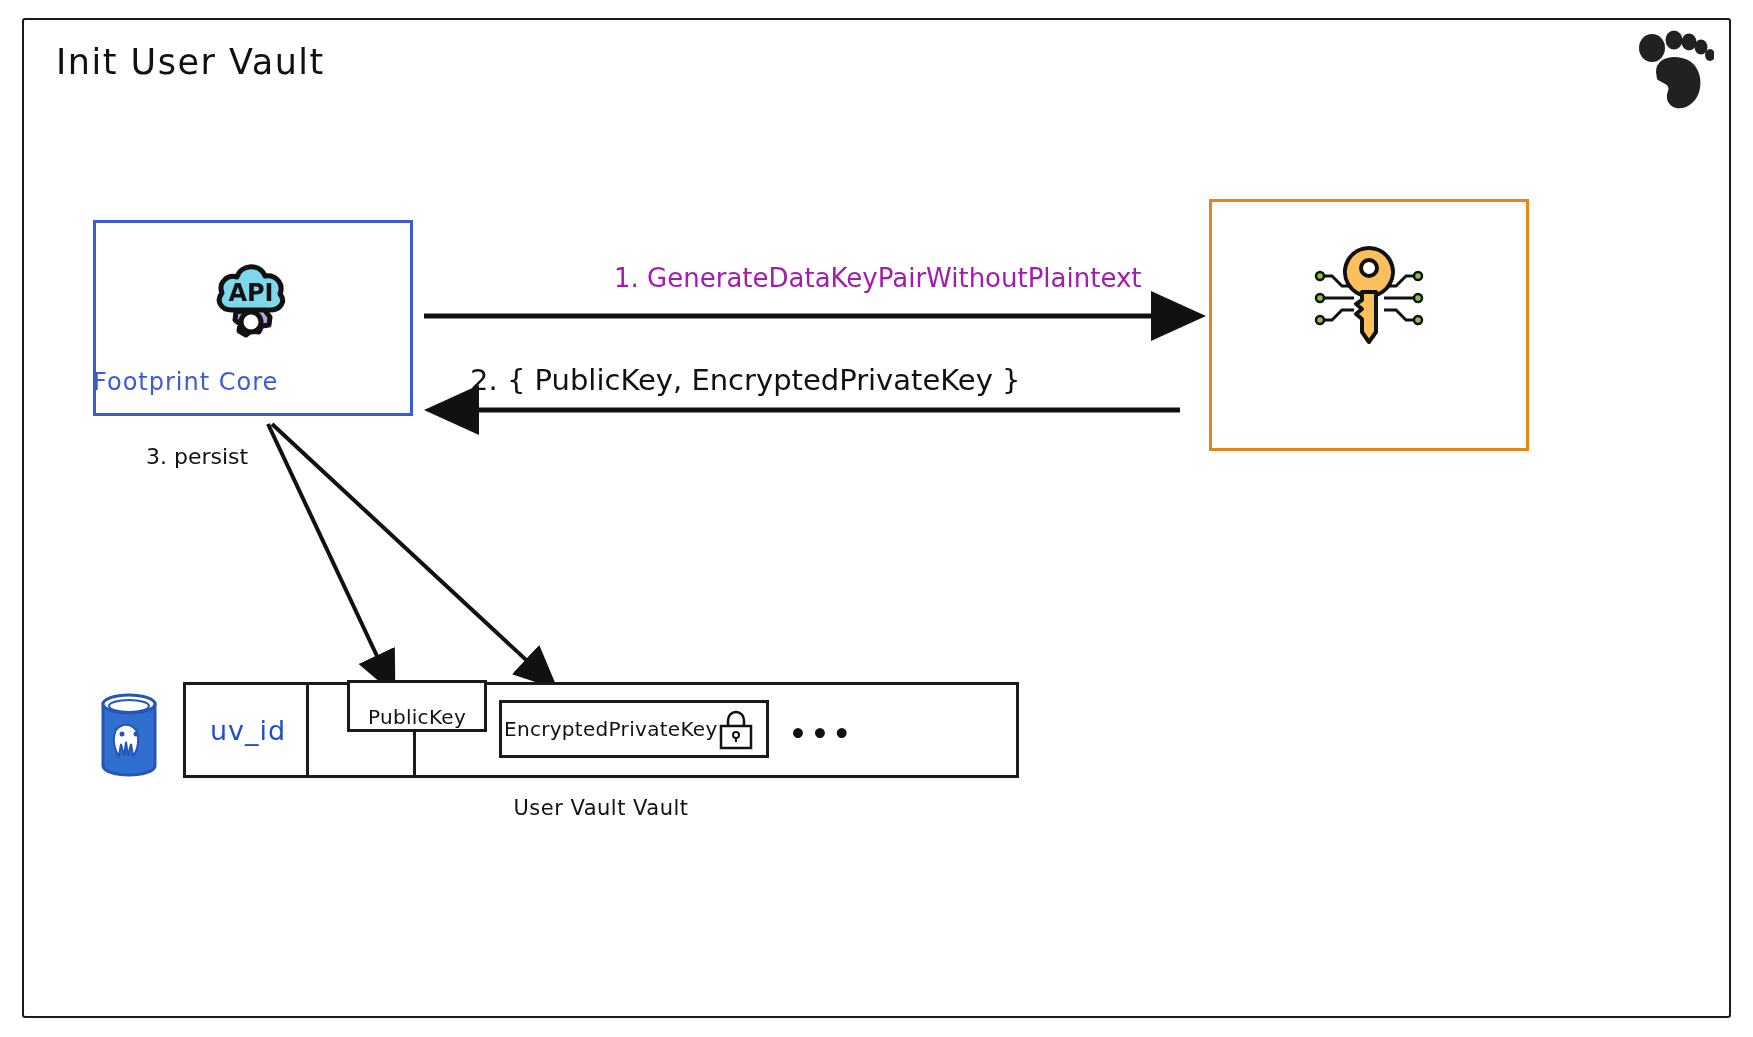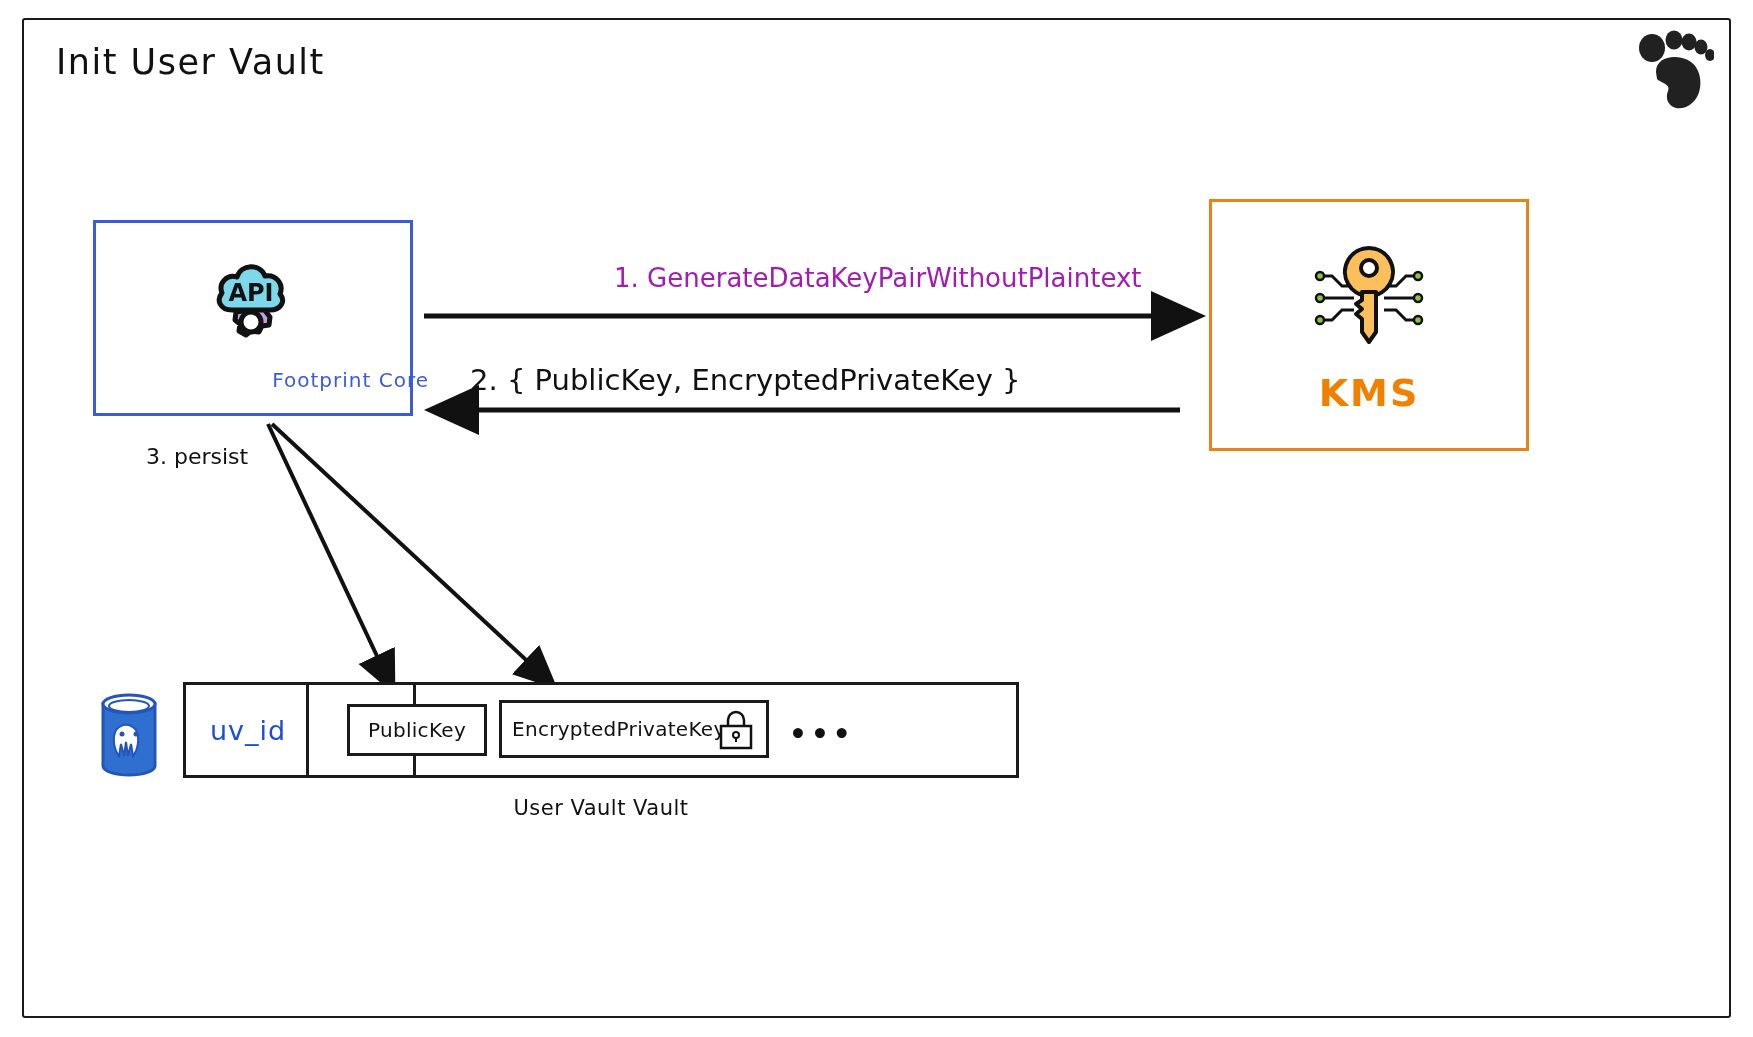--- a/index.html
+++ b/index.html
@@ -18,22 +18,22 @@
   }
   
   .logo{position:absolute;left:1628px;top:26px;width:86px;height:84px;}
   
   .fp-box{
     position:absolute;left:93px;top:220px;width:320px;height:196px;
     border:3px solid #3b5bd9;box-sizing:border-box;background:#fff;
   }
   .fp-icon{position:absolute;left:196px;top:250px;width:110px;height:110px;}
   .fp-label{
-    position:absolute;left:93px;top:368px;width:336px;text-align:right;
-    font-size:20px;color:#3b5bd9;letter-spacing:1px;
+    position:absolute;left:93px;top:368px;width:336px;text-align:left;
+    font-size:24px;color:#3b5bd9;letter-spacing:1px;
   }
   
   .kms-box{
     position:absolute;left:1209px;top:199px;width:320px;height:252px;
     border:3px solid #e8821a;box-sizing:border-box;background:#fff;
   }
   .kms-icon{position:absolute;left:1310px;top:240px;width:118px;height:118px;}
   .kms-label{
     position:absolute;left:1209px;top:371px;width:320px;text-align:center;
     font-size:38px;font-weight:bold;color:#f08000;letter-spacing:2px;
@@ -53,22 +53,22 @@
   .rec-div{position:absolute;top:682px;width:0;height:96px;border-left:3px solid #1a1a1a;}
   .uvid{
     position:absolute;left:190px;top:682px;width:116px;height:96px;
     display:flex;align-items:center;justify-content:center;
     font-size:27px;color:#1d4ed8;letter-spacing:1px;
   }
   .cell{
     position:absolute;border:3px solid #1a1a1a;box-sizing:border-box;background:#fff;
     display:flex;align-items:center;
   }
-  .cell-pk{left:347px;top:704px;width:140px;height:52px;justify-content:center;}
-  .cell-epk{left:499px;top:700px;width:270px;height:58px;justify-content:flex-start;padding-left:10px;}
+  .cell-pk{left:347px;top:680px;width:140px;height:52px;justify-content:center;align-items:flex-end;}
+  .cell-epk{left:499px;top:700px;width:270px;height:58px;justify-content:flex-start;padding-left:2px;}
   .cell-txt{font-size:20px;color:#111;letter-spacing:.3px;white-space:nowrap;}
   .lock{position:absolute;left:718px;top:710px;width:36px;height:40px;}
   .dots{
     position:absolute;left:789px;top:718px;font-size:28px;color:#111;letter-spacing:4px;
     font-weight:bold;
   }
   .caption{
     position:absolute;left:183px;top:796px;width:836px;text-align:center;
     font-size:21px;color:#111;letter-spacing:.5px;
   }
@@ -121,21 +121,20 @@
         <circle cx="10" cy="80" r="4"></circle>
       <circle cx="108" cy="36" r="4"></circle>
         <circle cx="108" cy="58" r="4"></circle>
         <circle cx="108" cy="80" r="4"></circle>
     </g>
 
     <path d="M59 8 a24 24 0 1 1 -0.1 0 Z" fill="#fbc05c" stroke="#111" stroke-width="4"></path>
     <circle cx="59" cy="28" r="8" fill="#fff" stroke="#111" stroke-width="4"></circle>
     <path d="M52 52 L52 60 L46 64 L52 69 L46 74 L52 79 L52 92 L59 102 L66 92 L66 52 Z" fill="#fbc05c" stroke="#111" stroke-width="4" stroke-linejoin="round"></path>
   </svg>
-  <div class="kms-label hand">KMS</div>
 
   <svg class="arrows" viewBox="0 0 1753 1037">
     <defs>
       <marker id="ah" markerWidth="12" markerHeight="12" refX="9" refY="5" orient="auto" markerUnits="strokeWidth">
         <path d="M0,0 L11,5 L0,10 z" fill="#111"></path>
       </marker>
     </defs>
 
     <line x1="424" y1="316" x2="1196" y2="316" stroke="#111" stroke-width="5" marker-end="url(#ah)"></line>
 

